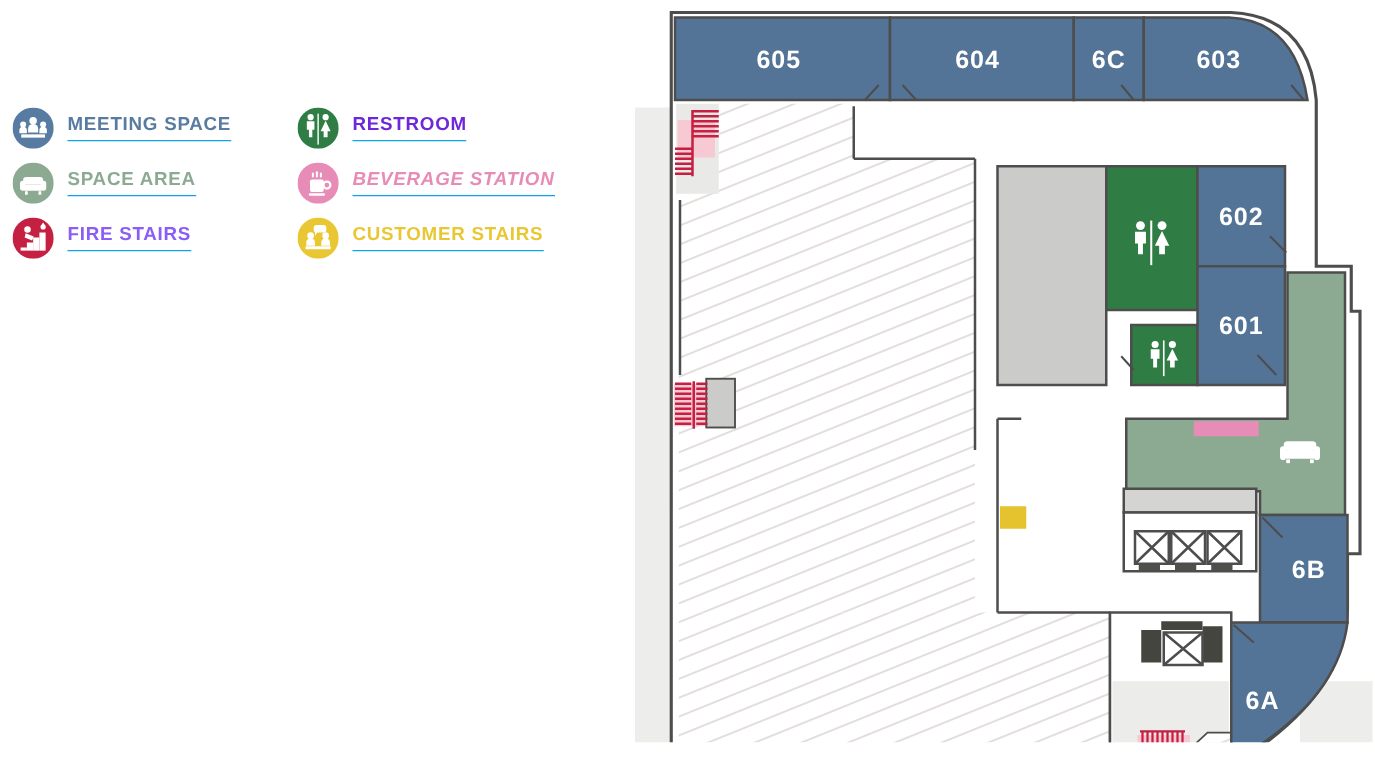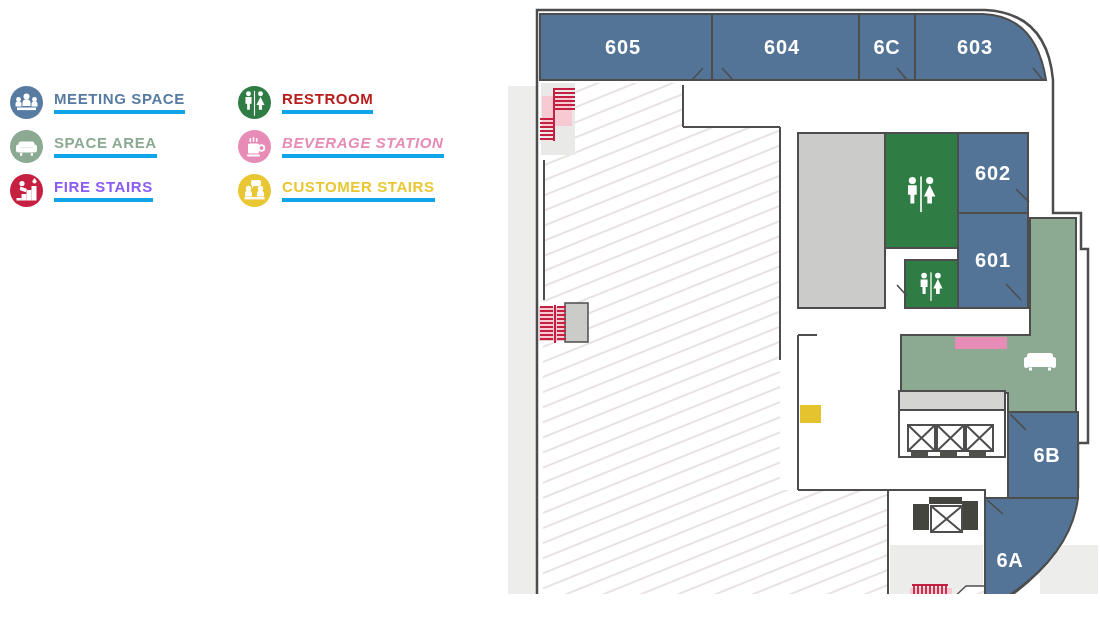--- a/index.html
+++ b/index.html
@@ -1,21 +1,21 @@
 <!DOCTYPE html>
 <html><head>
 <meta charset="utf-8">
 <style>
   html,body{margin:0;padding:0;background:#ffffff;font-family:"Liberation Sans",sans-serif;}
   .stage{position:relative;width:1100px;height:594px;overflow:hidden;background:#fff;}
   .plan-svg{position:absolute;left:0;top:0;}
   .legend{position:absolute;left:10px;top:86px;display:grid;grid-template-rows:repeat(3,auto);grid-auto-flow:column;grid-auto-columns:228px;row-gap:11px;}
   .legend-item{display:flex;align-items:center;gap:11px;height:33px;}
   .licon{width:33px;height:33px;flex:0 0 33px;}
-  .llabel{font-weight:bold;font-size:15px;letter-spacing:0.6px;line-height:1.1;padding-bottom:3px;border-bottom:4px solid #0ea5e9;white-space:nowrap;}
+  .llabel{font-weight:bold;font-size:15px;letter-spacing:0.6px;line-height:1.1;padding-bottom:3px;border-bottom:1px solid #0ea5e9;white-space:nowrap;}
   .rlabel{font-family:"Liberation Sans",sans-serif;font-weight:bold;font-size:20px;fill:#ffffff;text-anchor:middle;letter-spacing:0.8px;}
   .wall{stroke:#4d4d4d;stroke-width:2;fill:none;}
   .door{stroke:#4d4d4d;stroke-width:1.6;fill:none;}
 </style>
 </head>
 <body>
 
 <div class="stage">
 
 <svg class="plan-svg" width="1100" height="625" viewBox="0 0 1100 625">
@@ -226,21 +226,21 @@
     <span class="llabel" style="color: #8b5cf6;">FIRE STAIRS</span>
   </div>
 
   <div class="legend-item">
     <span class="licon">
       <svg viewBox="0 0 33 33" width="33" height="33">
         <circle cx="16.5" cy="16.5" r="16.5" fill="#2f7d45"></circle>
         <use href="#wcsym" transform="translate(16.5,18.5) scale(0.8)" fill="#ffffff"></use>
       </svg>
     </span>
-    <span class="llabel" style="color: #b91c1c;">RESTROOM</span>
+    <span class="llabel" style="color: #6d28d9;">RESTROOM</span>
   </div>
 
   <div class="legend-item">
     <span class="licon">
       <svg viewBox="0 0 33 33" width="33" height="33">
         <circle cx="16.5" cy="16.5" r="16.5" fill="#e78cb6"></circle>
         <g fill="#ffffff">
           <rect x="10" y="13.5" width="11" height="10" rx="1.5"></rect>
           <circle cx="23.5" cy="18" r="2.8" fill="none" stroke="#ffffff" stroke-width="1.8"></circle>
           <rect x="11.5" y="8" width="1.6" height="4" rx="0.8"></rect>

